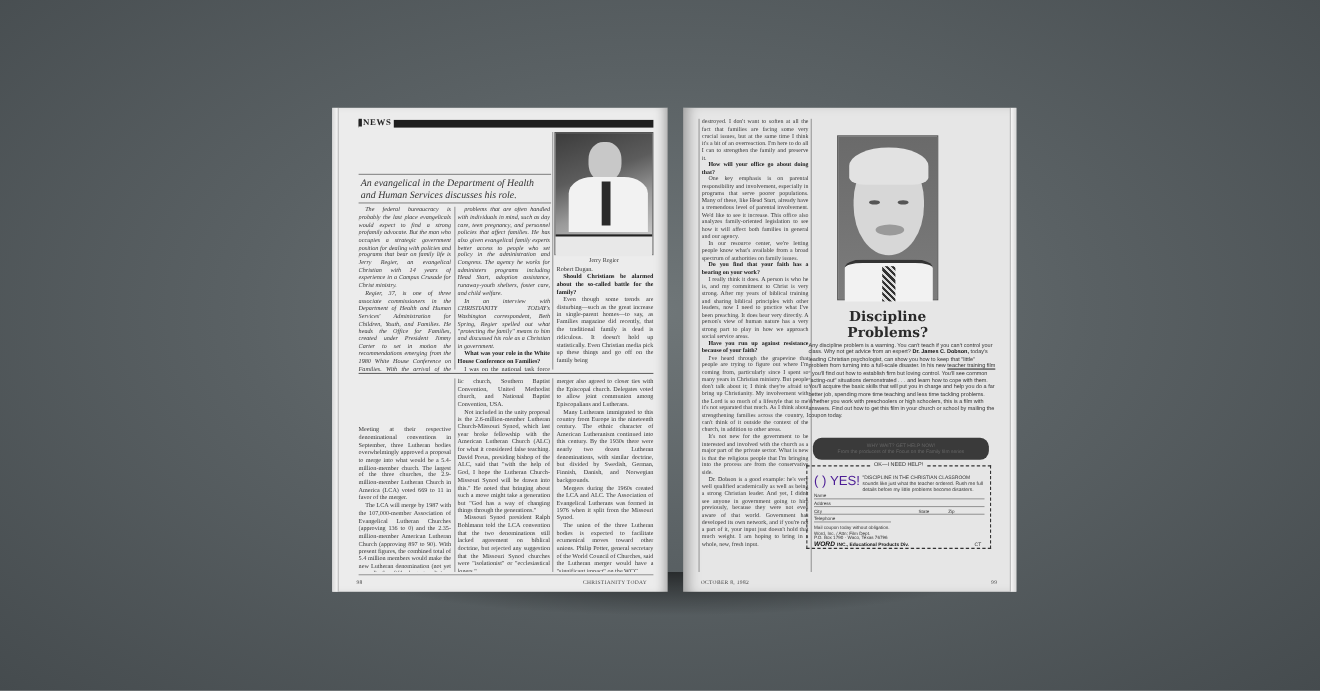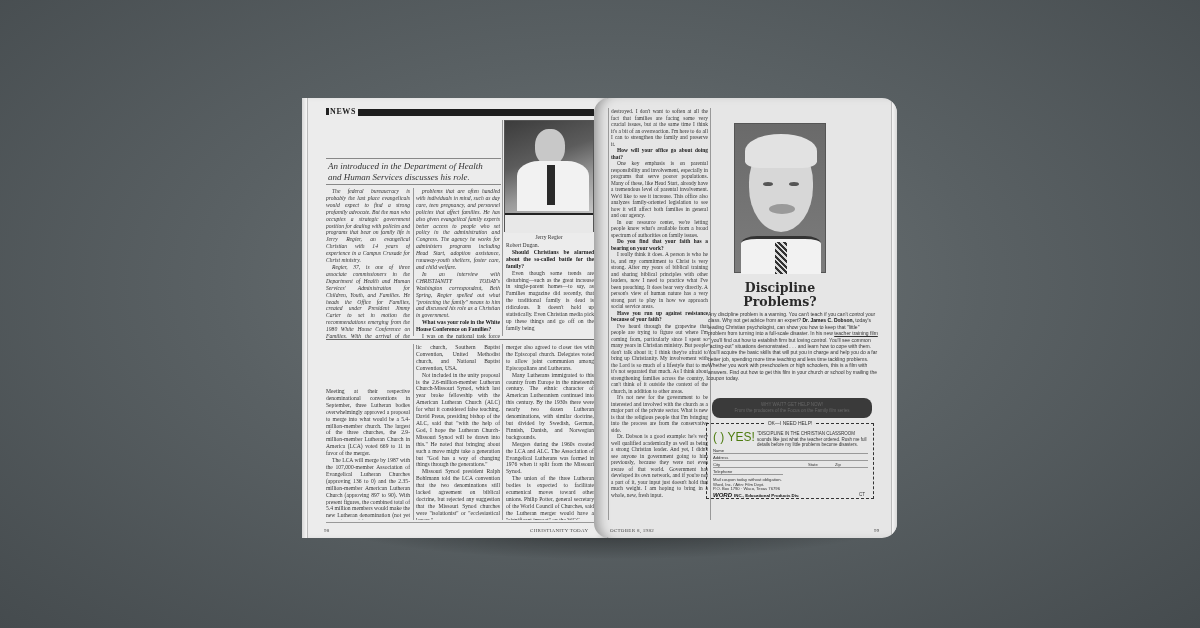--- a/index.html
+++ b/index.html
@@ -11,21 +11,21 @@
   }
   .spread { position:absolute; left:302px; top:98px; width:608px; height:532px; }
   .shadow {
     position:absolute; left:320px; top:520px; width:580px; height:40px;
     background: radial-gradient(ellipse at 50% 0%, rgba(0,0,0,0.55) 0%, rgba(0,0,0,0) 70%);
   }
   .page {
     position:absolute; top:0; height:440px; background:#ececec; color:#2a2a2a; overflow:hidden;
   }
   .page.left { left:0; width:305px; box-shadow: inset -8px 0 10px -6px rgba(0,0,0,0.35); }
-  .page.right { left:292px; width:303px; background:#e6e6e6; box-shadow: inset 10px 0 12px -6px rgba(0,0,0,0.35); border-radius: 15px; }
+  .page.right { left:319px; width:303px; background:#e6e6e6; box-shadow: inset 10px 0 12px -6px rgba(0,0,0,0.35); }
   .edge-l { position:absolute; left:0; top:0; width:6px; height:100%; background:linear-gradient(90deg,#d8d8d8,#f6f6f6); border-right:1px solid #bbb; }
   .edge-r { position:absolute; right:0; top:0; width:6px; height:100%; background:linear-gradient(270deg,#d8d8d8,#f6f6f6); border-left:1px solid #bbb; }
 
   .news-bar { position:absolute; left:24px; top:11px; width:268px; height:7px; background:#1e1e1e; }
   .news-label { position:absolute; left:24px; top:9px; background:#ececec; padding-right:2px; font-size:8px; font-weight:bold; letter-spacing:0.6px; color:#222; line-height:10px; }
   .news-label::before { content:""; display:inline-block; width:3px; height:7px; background:#222; margin-right:1px; vertical-align:-1px; }
 
   .headline { position:absolute; left:24px; top:22px; width:175px; font-size:15.5px; font-weight:bold; line-height:16px; color:#1a1a1a; }
   .rule { position:absolute; background:#888; height:1px; }
   .deck { position:absolute; left:26px; top:63px; width:170px; font-size:9px; font-style:italic; line-height:10.5px; color:#333; }
@@ -64,21 +64,21 @@
   .boy-photo .collar { position:absolute; left:6px; top:112px; width:80px; height:38px; background:#f2f2f2; border-radius:20% 20% 0 0; border-top:3px solid #333; }
   .boy-photo .tie2 { position:absolute; left:40px; top:118px; width:12px; height:32px; background:repeating-linear-gradient(45deg,#333 0 2px,#ddd 2px 4px); }
   .ad-title { position:absolute; left:8px; top:183px; width:92px; text-align:center; font-size:12.5px; font-weight:bold; line-height:14px; color:#2a2a2a; font-family:"DejaVu Serif", serif; }
   .ad-body { position:absolute; left:-18px; top:213px; width:170px; font-family:"Liberation Sans", sans-serif; font-size:5px; line-height:6.4px; color:#333; }
   .ad-body b { color:#111; }
   .ad-body u { text-decoration:underline; }
   .ad-banner { position:absolute; left:-14px; top:300px; width:160px; height:20px; background:#3a3a3a; border-radius:8px; color:#666; font-family:"Liberation Sans", sans-serif; font-size:4.5px; text-align:center; padding-top:4px; line-height:6px; }
   .coupon { position:absolute; left:-20px; top:325px; width:168px; height:76px; border:1px dashed #333; font-family:"Liberation Sans", sans-serif; color:#333; }
   .coupon-title { position:absolute; left:0; top:-4px; width:100%; text-align:center; font-size:5px; }
   .coupon-title span { background:#e6e6e6; padding:0 3px; }
-  .yes { position:absolute; left:6px; top:6px; font-size:12px; color:#4d7c0f; }
+  .yes { position:absolute; left:6px; top:6px; font-size:12px; color:#4c1d95; }
   .coupon-desc { position:absolute; left:50px; top:7px; width:112px; font-size:4.5px; line-height:5.5px; }
   .field { position:absolute; left:6px; width:155px; font-size:4.2px; border-bottom:1px solid #999; height:6px; }
   .coupon-small { position:absolute; left:6px; font-size:4.2px; line-height:5.2px; }
   .word-logo { position:absolute; left:6px; top:66px; font-size:6px; font-weight:bold; color:#111; font-style:italic; }
   .word-logo .tag { font-size:4.4px; font-style:normal; margin-left:2px; }
   .ct { position:absolute; right:8px; top:66px; font-size:4.5px; }
 </style>
 </head>
 <body>
 
@@ -86,21 +86,21 @@
 
 <div class="spread">
 
   <div class="page left">
     <div class="edge-l"></div>
 
     <div class="news-bar"></div>
     <div class="news-label">NEWS</div>
 
     <div class="rule" style="left:24px;top:60px;width:175px;"></div>
-    <div class="deck">An introduced in the Department of Health and Human Services discusses his role.</div>
+    <div class="deck">An evangelical in the Department of Health and Human Services discusses his role.</div>
     <div class="rule" style="left:24px;top:86px;width:175px;"></div>
 
     <div class="photo-jerry">
       <div class="head"></div>
         <div class="body"></div>
         <div class="tie"></div>
         <div class="desk"></div>
     </div>
     <div class="caption">Jerry Regier</div>
 

